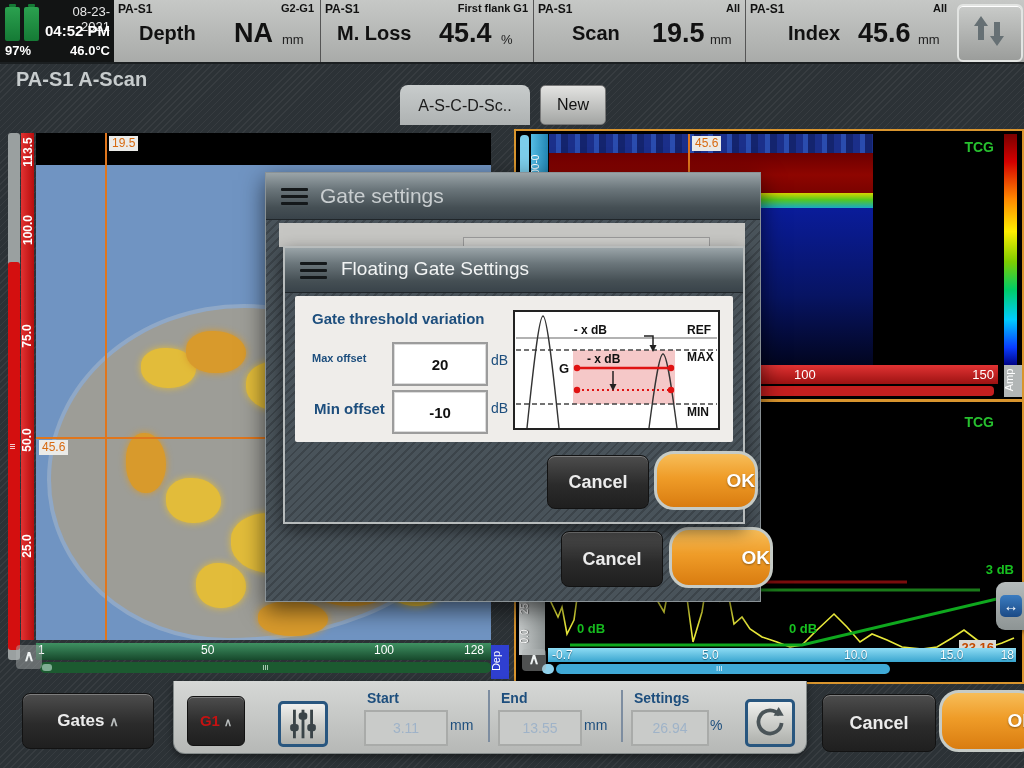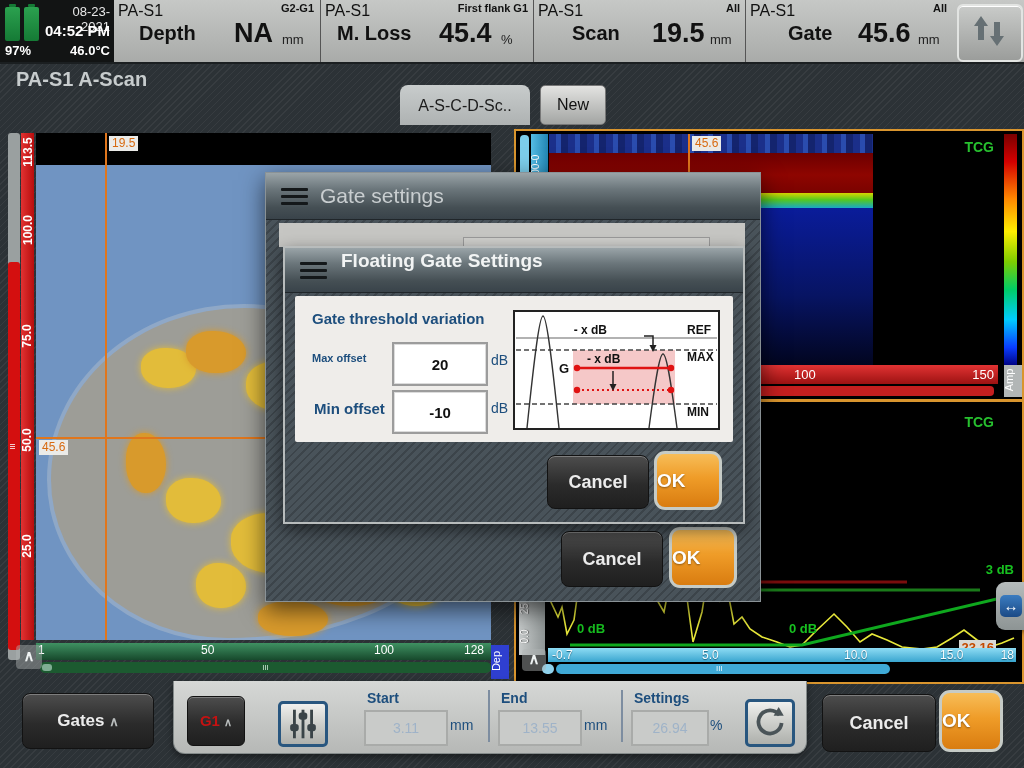--- a/index.html
+++ b/index.html
@@ -10,21 +10,21 @@
   .abs{position:absolute;}
   .rot{transform:rotate(-90deg);transform-origin:center;white-space:nowrap;}
 
   
   #statusbar{left:0;top:0;width:1024px;height:62px;background:linear-gradient(180deg,#c6c8c6,#a9aba9);border-bottom:2px solid #1b1f21;}
   #battcell{left:0;top:0;width:114px;height:62px;background:#121414;color:#fff;}
   .batt{position:absolute;width:15px;height:34px;background:linear-gradient(180deg,#2ba14f,#157a35);border-radius:2px;top:7px;}
   .batt::before{content:"";position:absolute;left:4px;top:-3px;width:7px;height:3px;background:#157a35;border-radius:1px;}
   .meascell{top:0;height:62px;color:#111;}
   .meascell+.meascell{border-left:1px solid #555;}
-  .probe{position:absolute;left:4px;top:2px;font-size:16px;font-weight:normal;}
+  .probe{position:absolute;left:4px;top:2px;font-size:12px;font-weight:bold;}
   .qualifier{position:absolute;right:6px;top:2px;font-size:11px;font-weight:bold;}
   .mlabel{position:absolute;top:22px;font-size:20px;font-weight:bold;}
   .mvalue{position:absolute;top:18px;font-size:27px;font-weight:bold;}
   .munit{position:absolute;top:32px;font-size:13px;color:#222;}
   #swapbtn{left:957px;top:4px;width:62px;height:54px;border:2px solid #e2e4e2;border-radius:6px;background:linear-gradient(180deg,#c9cbc9,#9b9d9b);box-shadow:inset 0 1px 0 #fff;}
 
   
   #viewtitle{left:16px;top:68px;font-size:20px;font-weight:bold;color:#c7cccd;}
   #layout-tab{left:400px;top:85px;width:130px;height:40px;background:linear-gradient(180deg,#c8cccc,#aeb2b2);border-radius:8px 8px 0 0;color:#1c1c1c;font-size:16px;text-align:center;line-height:42px;}
   #new-btn{left:540px;top:85px;width:64px;height:38px;background:linear-gradient(180deg,#e3e3e1,#a3a5a3);border-radius:5px;border:1px solid #777;color:#111;font-size:16px;text-align:center;line-height:38px;}
@@ -80,26 +80,26 @@
 
   
   .dlg-title{height:46px;background:linear-gradient(180deg,#9aa4a8,#6b767b 35%,#454f54 75%,#39434a);border-bottom:1px solid #20262a;}
   .hamburger{position:absolute;left:15px;top:15px;width:27px;height:17px;}
   .hamburger i{display:block;height:3px;background:#14181a;border-radius:1px;margin-bottom:4px;}
   #gate-dialog{left:265px;top:172px;width:494px;height:428px;border:1px solid #8a9296;box-shadow:0 8px 22px rgba(0,0,0,.6);background-color:#49535a;background-image:repeating-linear-gradient(135deg,rgba(0,0,0,.18) 0 2px,transparent 2px 6px);}
   #gate-dialog-title{position:absolute;left:54px;top:11px;font-size:21px;color:#c9ced0;}
   #gate-strip{left:13px;top:50px;width:466px;height:24px;background:#c6c6c3;}
   #gate-hidden-bar{left:197px;top:64px;width:245px;height:11px;background:#cfcfcc;border:1px solid #9a9a9a;}
   #float-dialog{left:283px;top:246px;width:458px;height:274px;border:2px solid #b8bcbc;box-shadow:0 6px 16px rgba(0,0,0,.55);background-color:#49535a;background-image:repeating-linear-gradient(135deg,rgba(0,0,0,.18) 0 2px,transparent 2px 6px);}
-  #float-dialog-title{position:absolute;left:56px;top:2px;font-size:19px;font-weight:bold;color:#f2f4f4;}
+  #float-dialog-title{position:absolute;left:56px;top:10px;font-size:19px;font-weight:normal;color:#f2f4f4;}
   #float-panel{left:10px;top:48px;width:438px;height:146px;background:#efedea;border-radius:2px;}
   .bluetext{color:#1d4e7d;font-weight:bold;}
   .dlg-input{position:absolute;width:88px;height:38px;background:#fff;border:2px solid #9c9c9c;box-shadow:inset 0 0 0 1px #dcdcdc;text-align:center;font-size:15px;font-weight:bold;color:#111;font-family:"Liberation Sans",sans-serif;}
   .btn-dark{background:linear-gradient(180deg,#4d4d4d,#2b2b2b 55%,#1f1f1f);border:1px solid #121212;border-radius:8px;box-shadow:inset 0 1px 0 rgba(255,255,255,.28);color:#ececec;font-weight:bold;text-align:center;}
-  .btn-orange{background:linear-gradient(180deg,#f7bd58,#ef9c28 45%,#d97c10);border:3px solid #c6cbc6;border-radius:11px;color:#fff;font-weight:bold;text-align:left;text-shadow:0 1px 2px rgba(0,0,0,.4);}
+  .btn-orange{background:linear-gradient(180deg,#f7bd58,#ef9c28 45%,#d97c10);border:3px solid #c6cbc6;border-radius:20px;color:#fff;font-weight:bold;text-align:right;text-shadow:0 1px 2px rgba(0,0,0,.4);padding-left:36px;}
 
   
   #toolbar-panel{left:173px;top:681px;width:632px;height:72px;background:linear-gradient(180deg,#d6d8d6,#b6b8b6);border:1px solid #848a8a;border-top:none;border-radius:0 0 12px 12px;box-shadow:0 3px 7px rgba(0,0,0,.45);}
   .tb-icon-btn{border:3px solid #28567f;border-radius:5px;background:linear-gradient(180deg,#f0f0ee,#c9cbc7 55%,#aeb0ac);}
   .tb-input{position:absolute;background:#c9cbc9;border:2px solid #a9aba9;text-align:center;font-size:14px;color:#9fb3c8;font-family:"Liberation Sans",sans-serif;}
   .tb-label{position:absolute;font-size:14px;font-weight:bold;color:#1d4e7d;}
   .tb-unit{position:absolute;font-size:14px;color:#1d4e7d;}
   .tb-divider{position:absolute;width:2px;height:52px;background:#7d8da0;top:9px;}
   .chev{color:#b9bdbd;font-size:13px;font-weight:bold;}
 </style>
@@ -135,21 +135,21 @@
     <div class="abs meascell" style="left:533px;width:212px">
       <span class="probe">PA-S1</span>
       <span class="qualifier">All</span>
       <span class="mlabel" style="left:38px">Scan</span>
       <span class="mvalue" style="left:118px">19.5</span>
       <span class="munit" style="left:176px">mm</span>
     </div>
     <div class="abs meascell" style="left:745px;width:207px">
       <span class="probe">PA-S1</span>
       <span class="qualifier">All</span>
-      <span class="mlabel" style="left:42px">Gate</span>
+      <span class="mlabel" style="left:42px">Index</span>
       <span class="mvalue" style="left:112px">45.6</span>
       <span class="munit" style="left:172px">mm</span>
     </div>
     <div class="abs" id="swapbtn">
       <svg width="58" height="50" viewBox="0 0 58 50">
         <g fill="#667074">
             <polygon points="22,10 29,20 25,20 25,34 19,34 19,20 15,20"></polygon>
             <polygon points="38,40 31,30 35,30 35,16 41,16 41,30 45,30"></polygon>
           </g>
       </svg>

